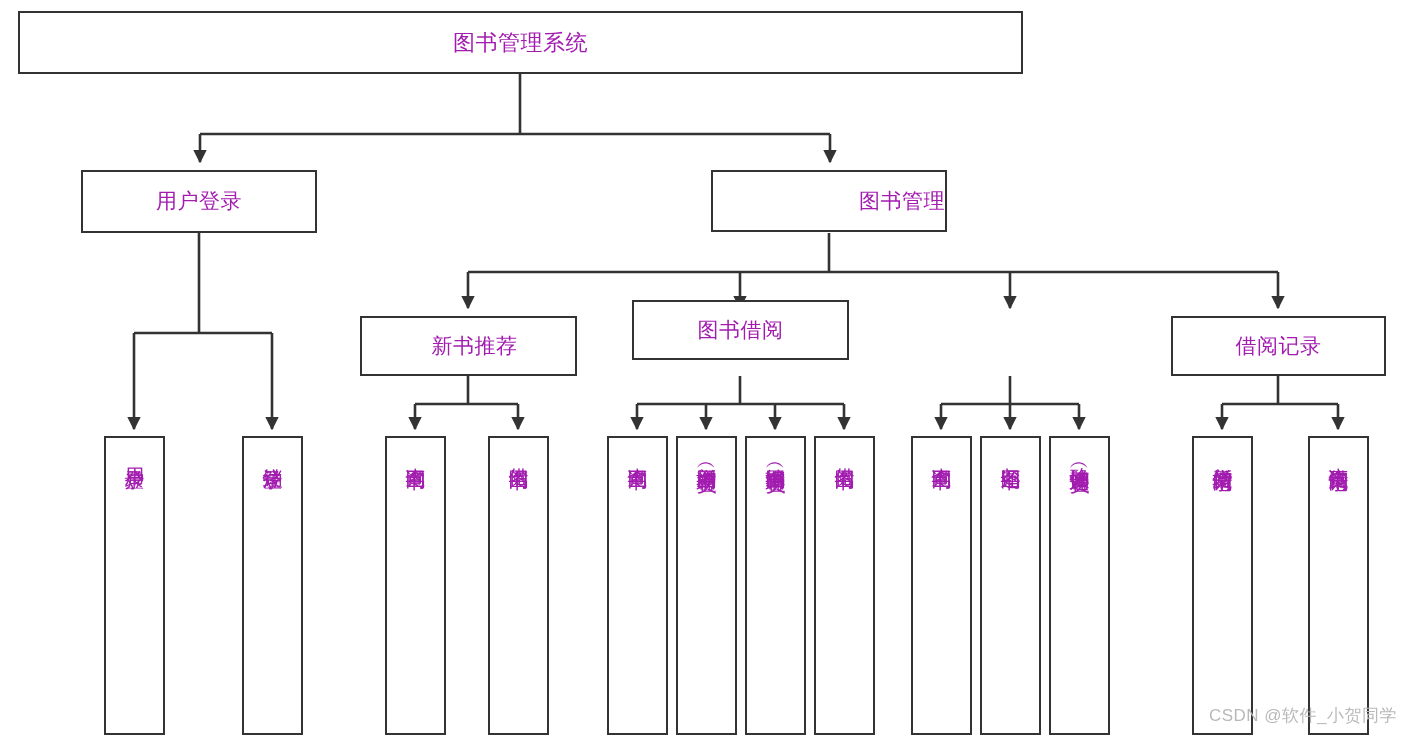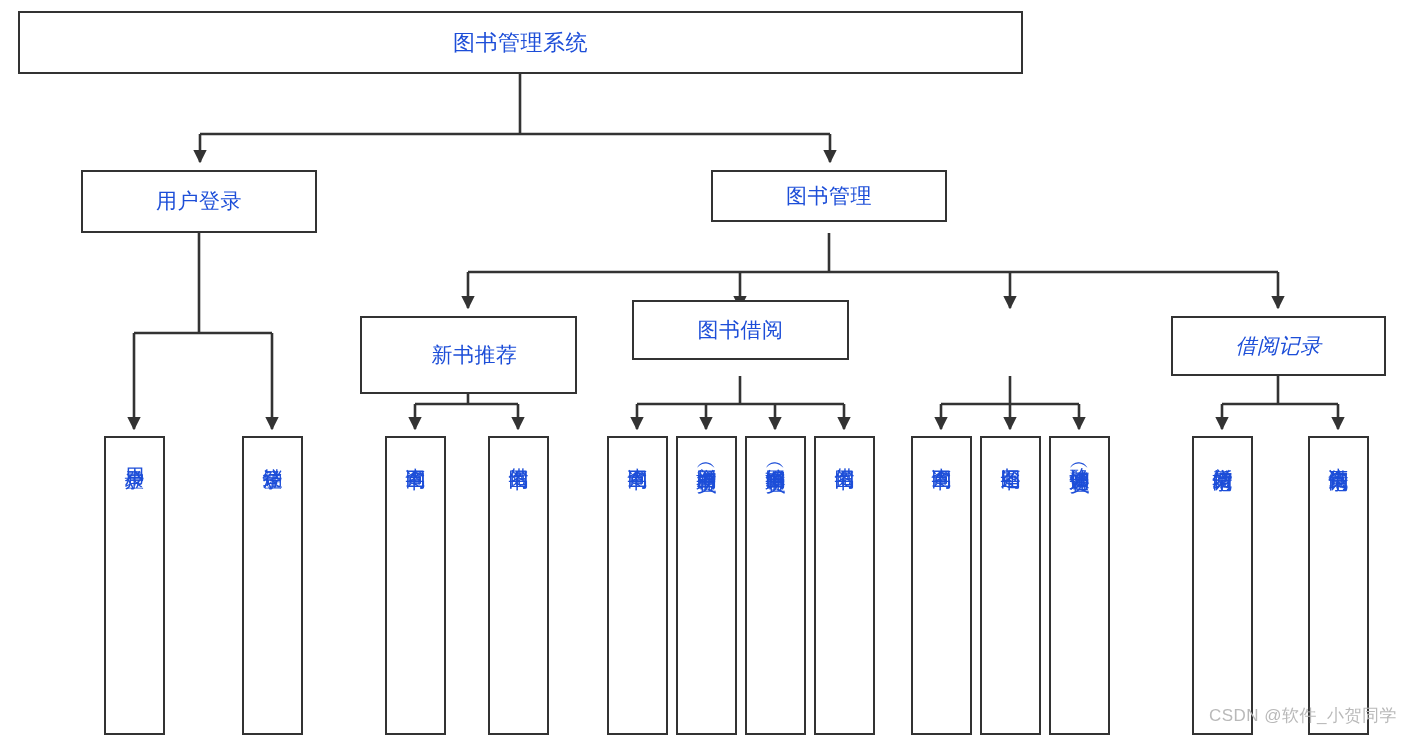--- a/index.html
+++ b/index.html
@@ -27,21 +27,21 @@
     pointer-events: none;
   }
   .node {
     position: absolute;
     box-sizing: border-box;
     background: #ffffff;
     border: 2px solid #333333;
     display: flex;
     align-items: center;
     justify-content: center;
-    color: #1d4ed8;
+    color: #a21caf;
     z-index: 2;
   }
   .node .lbl {
     display: block;
     text-align: center;
     line-height: 1.18;
     letter-spacing: 0.5px;
   }
   .node.horiz .lbl {
     writing-mode: horizontal-tb;
@@ -129,31 +129,31 @@
     </g>
   </svg>
 
   <div class="node horiz root" style="left:18px; top:11px; width:1005px; height:63px;">
     <span class="lbl">图书管理系统</span>
   </div>
 
   <div class="node horiz" style="left:81px; top:170px; width:236px; height:63px;">
     <span class="lbl">用户登录</span>
   </div>
-  <div class="node horiz" style="left:711px; top:170px; width:236px; height:52px;">
+  <div class="node horiz" style="left:711px; top:170px; width:236px; height:62px;justify-content:flex-end;">
     <span class="lbl">图书管理</span>
   </div>
 
-  <div class="node horiz" style="left:360px; top:316px; width:217px; height:78px;padding-left:12px;">
+  <div class="node horiz" style="left:360px; top:316px; width:217px; height:60px;padding-left:12px;">
     <span class="lbl">新书推荐</span>
   </div>
   <div class="node horiz" style="left:632px; top:300px; width:217px; height:60px;">
     <span class="lbl">图书借阅</span>
   </div>
-  <div class="node horiz" style="left:1171px; top:316px; width:215px; height:60px;font-style:italic;">
+  <div class="node horiz" style="left:1171px; top:316px; width:215px; height:60px;">
     <span class="lbl">借阅记录</span>
   </div>
 
   <div class="node vert" style="left:104px; top:436px; width:61px; height:299px;">
     <span class="lbl">用户登录</span>
   </div>
   <div class="node vert" style="left:242px; top:436px; width:61px; height:299px;">
     <span class="lbl">注销登录</span>
   </div>
 

